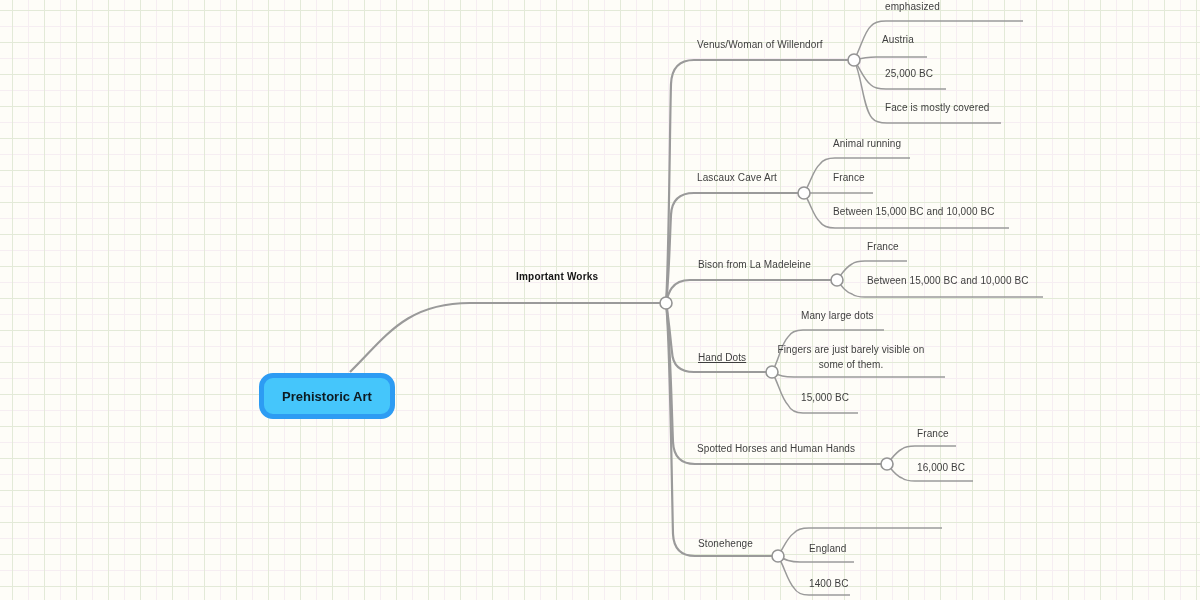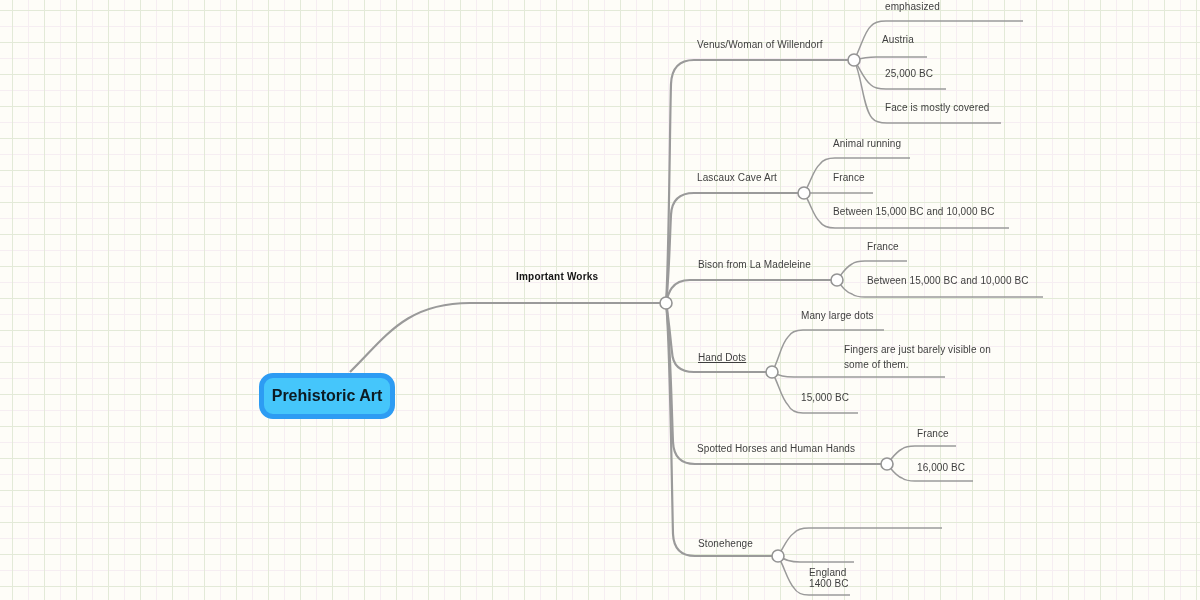--- a/index.html
+++ b/index.html
@@ -25,21 +25,21 @@
   .branch-title{
     position:absolute;font-size:10px;font-weight:bold;color:#141414;
     white-space:nowrap;letter-spacing:0.2px;
   }
   .root-node{
     position:absolute;left:259px;top:373px;width:136px;height:46px;
     background:#45c6fb;border:5px solid #2d9cf3;border-radius:14px;
     box-sizing:border-box;display:flex;align-items:center;justify-content:center;
   }
   .root-node span{
-    font-size:16px;font-weight:bold;color:#0d1b22;white-space:nowrap;
+    font-size:13px;font-weight:bold;color:#0d1b22;white-space:nowrap;
   }
 </style>
 </head>
 <body>
 
 <div id="map">
 
   <svg width="1200" height="600" viewBox="0 0 1200 600">
     <g fill="none" stroke="#9a9a9a" stroke-width="2.2">
       <path d="M 350 372 C 385 338 405 303 470 303 L 666 303"></path>
@@ -99,22 +99,22 @@
   <div class="lbl" style="left:885px;top:100px;">Face is mostly covered</div>
 
   <div class="lbl" style="left:833px;top:136px;">Animal running</div>
   <div class="lbl" style="left:833px;top:170px;">France</div>
   <div class="lbl" style="left:833px;top:204px;">Between 15,000 BC and 10,000 BC</div>
 
   <div class="lbl" style="left:867px;top:239px;">France</div>
   <div class="lbl" style="left:867px;top:273px;">Between 15,000 BC and 10,000 BC</div>
 
   <div class="lbl" style="left:801px;top:308px;">Many large dots</div>
-  <div class="lbl wrap" style="left:844px;top:342px;width:164px;">Fingers are just barely visible on some of them.</div>
+  <div class="lbl wrap" style="left:769px;top:342px;width:164px;text-align:center;">Fingers are just barely visible on some of them.</div>
   <div class="lbl" style="left:801px;top:390px;">15,000 BC</div>
 
   <div class="lbl" style="left:917px;top:426px;">France</div>
   <div class="lbl" style="left:917px;top:460px;">16,000 BC</div>
 
-  <div class="lbl" style="left:809px;top:565px;">England</div>
+  <div class="lbl" style="left:809px;top:541px;">England</div>
   <div class="lbl" style="left:809px;top:576px;">1400 BC</div>
 
 </div>
 
 </body></html>

